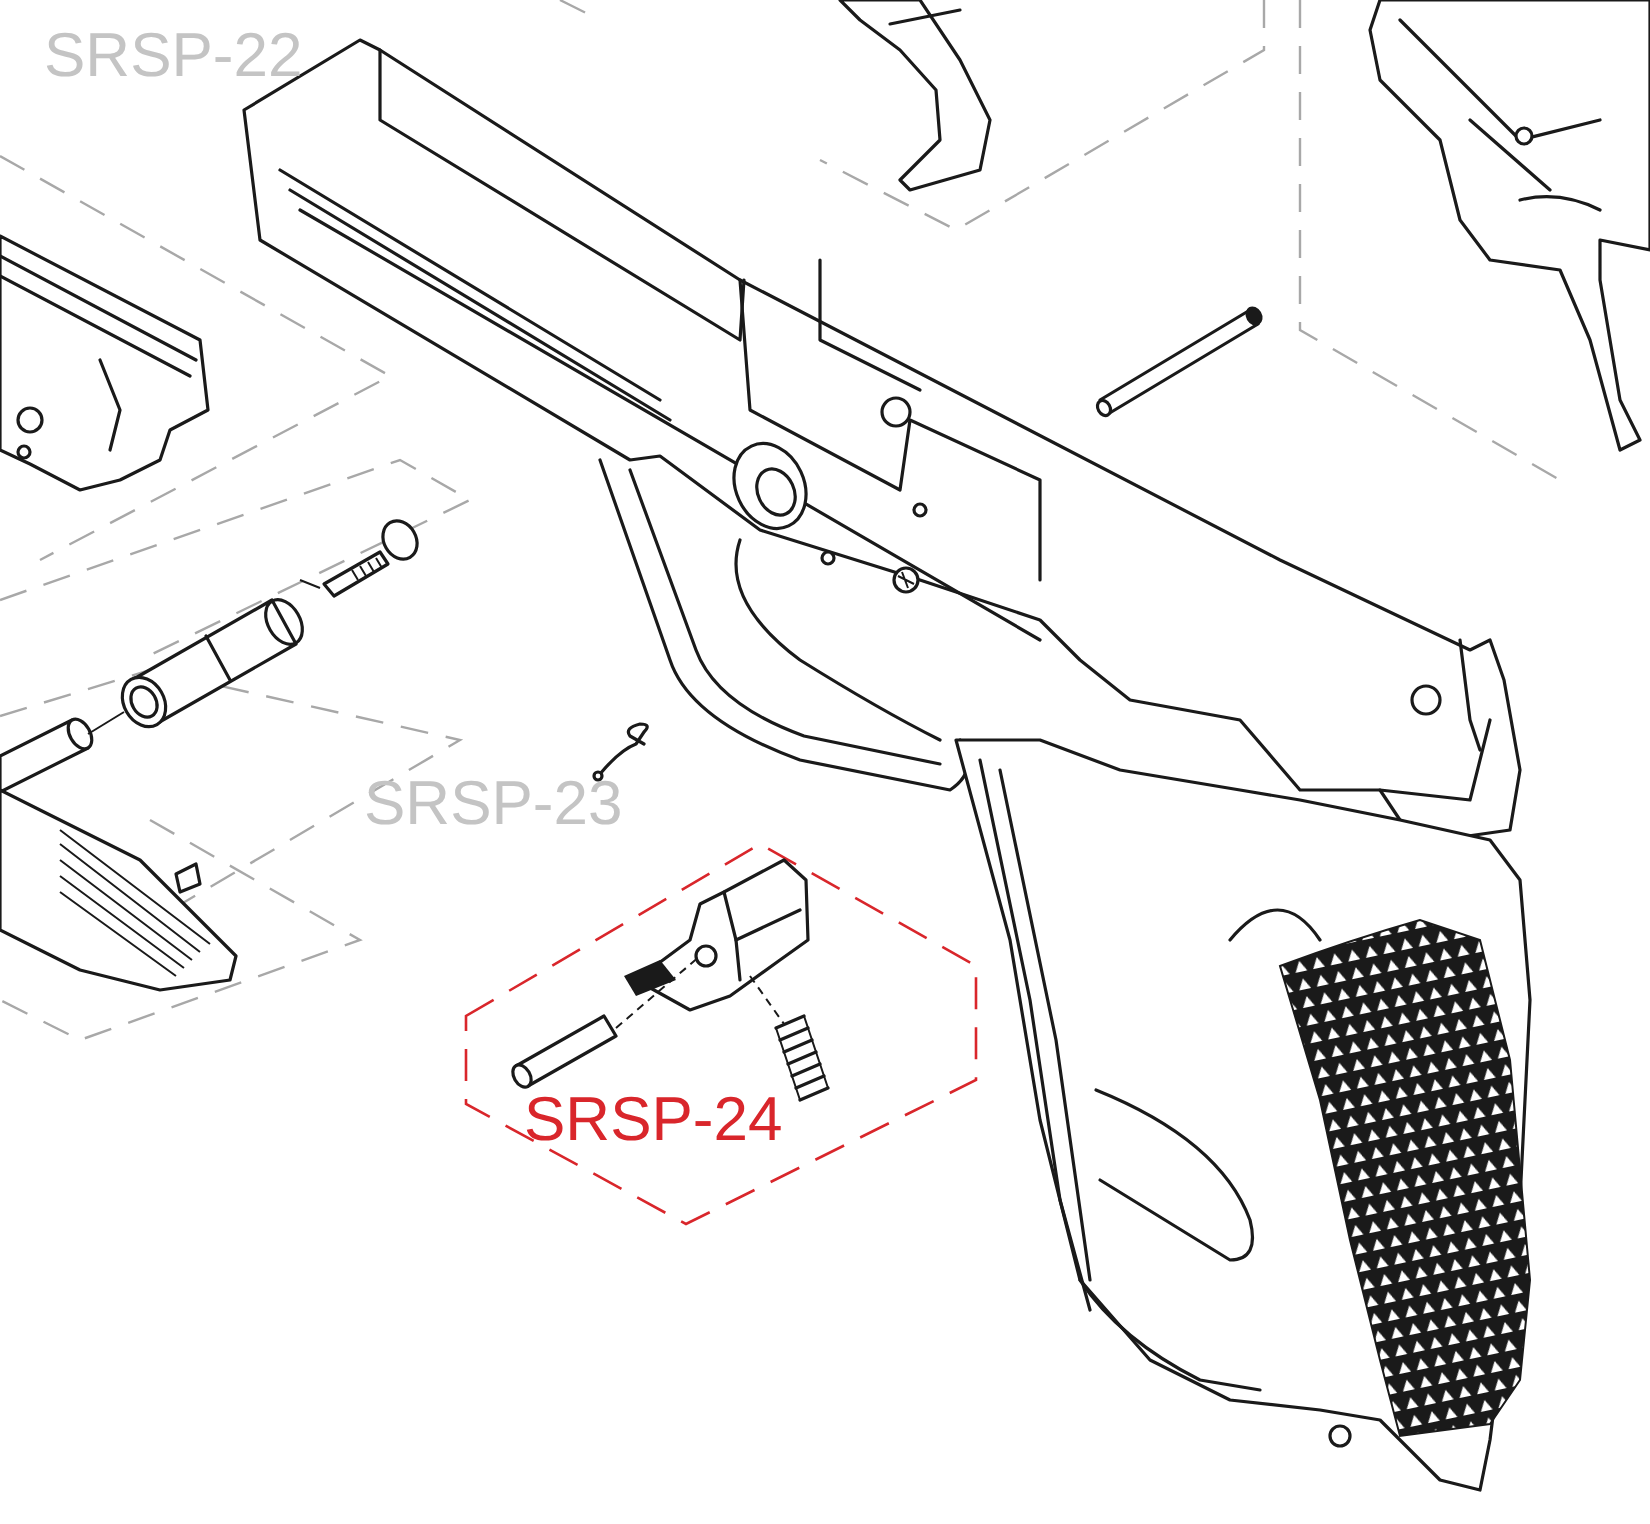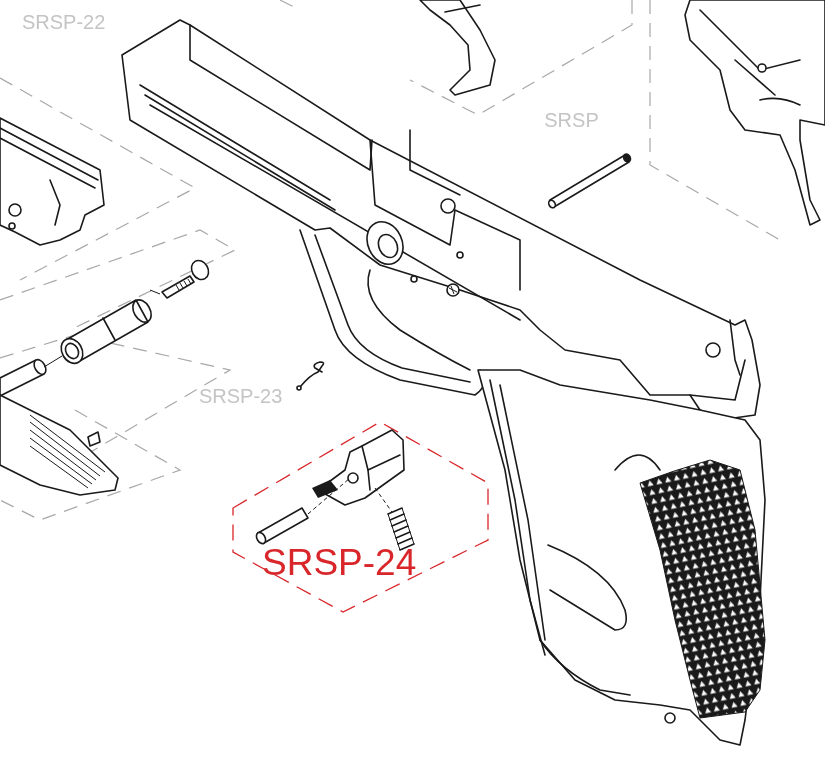--- a/index.html
+++ b/index.html
@@ -1,20 +1,20 @@
 <!DOCTYPE html>
 <html><head>
   <meta charset="utf-8">
   <style>
     html, body { margin: 0; padding: 0; background: #ffffff; }
     body { width: 825px; height: 762px; position: relative; overflow: hidden; font-family: "Liberation Sans", sans-serif; }
     #diagram { position: absolute; left: 0; top: 0; width: 825px; height: 762px; }
     .label { position: absolute; font-family: "Liberation Sans", sans-serif; line-height: 1; white-space: nowrap; }
-    .label-grey { color: #c4c4c4; font-size: 20px; }
-    .label-red { color: #d9262b; font-size: 37px; }
+    .label-grey { color: #c4c4c4; font-size: 31px; }
+    .label-red { color: #d9262b; font-size: 31px; }
     .label-two-line { text-align: center; line-height: 31px; }
     .ln { fill: none; stroke: #1a1a1a; stroke-width: 1.6; stroke-linejoin: round; stroke-linecap: round; }
     .ln-thin { fill: none; stroke: #1a1a1a; stroke-width: 1; }
     .ln-fill { fill: #ffffff; stroke: #1a1a1a; stroke-width: 1.6; stroke-linejoin: round; }
     .dash { fill: none; stroke: #a8a8a8; stroke-width: 1.2; stroke-dasharray: 14 9; }
     .dash-red { fill: none; stroke: #d9262b; stroke-width: 1.3; stroke-dasharray: 16 9; }
     .dark { fill: #1a1a1a; stroke: none; }
   </style>
 </head>
 <body>
@@ -155,18 +155,17 @@
     </g>
   </g>
 
   <line class="ln-thin" x1="150" y1="290" x2="160" y2="294" stroke="#777"></line>
   <line class="ln-thin" x1="44" y1="367" x2="62" y2="356" stroke="#777"></line>
 </svg>
 
 <div class="label label-grey" style="left:22px; top:12px;">SRSP-22</div>
 
 <div class="label label-grey label-two-line" style="left:524px; top:105px; width:95px;">
-  <div>SRSP</div>
 </div>
 
-<div class="label label-grey" style="left:199px; top:386px;">SRSP-23</div>
+<div class="label label-grey" style="left:182px; top:386px;">SRSP-23</div>
 
 <div class="label label-red" style="left:262px; top:544px;">SRSP-24</div>
 
 </body></html>

